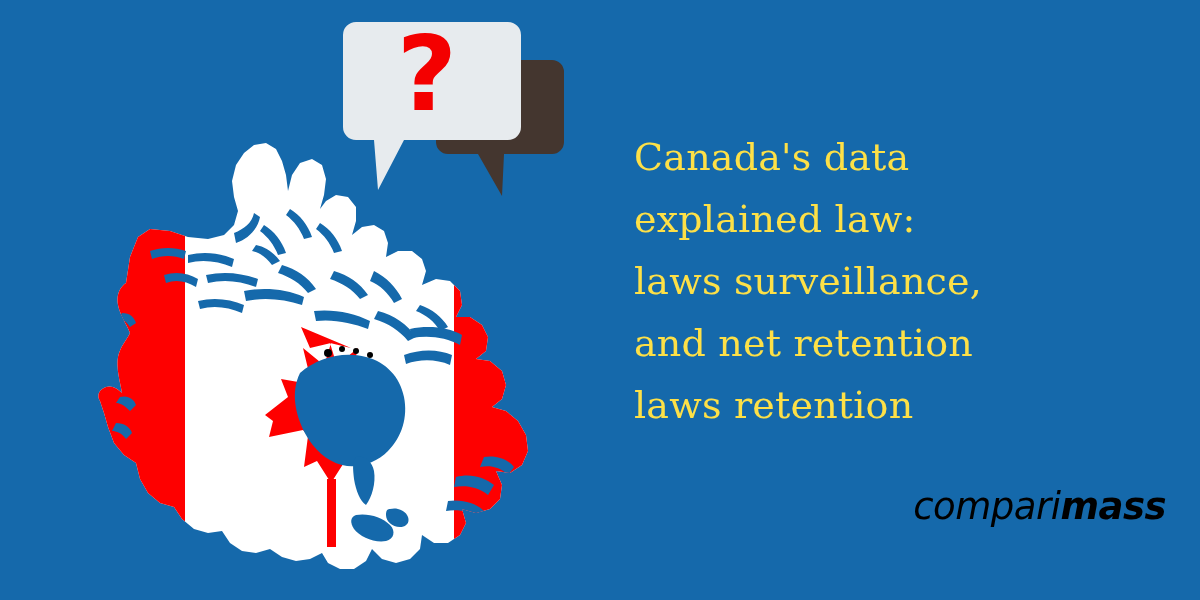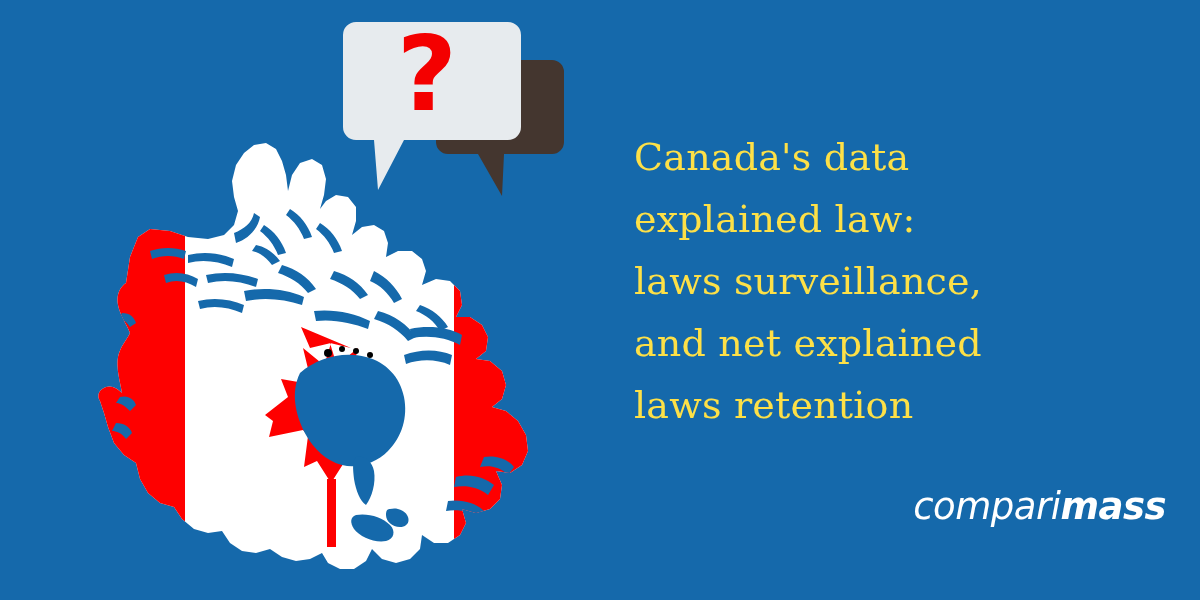--- a/index.html
+++ b/index.html
@@ -85,21 +85,21 @@
     top: 484px;
     width: 165px;
     height: 46px;
     display: flex;
     align-items: flex-end;
     justify-content: flex-end;
     font-family: "DejaVu Sans", "Liberation Sans", sans-serif;
     font-style: italic;
     font-size: 37px;
     line-height: 46px;
-    color: #ffffff;
+    color: #000000;
     white-space: nowrap;
   }
   .logo .logo-light { font-weight: 400; letter-spacing: -0.5px; }
   .logo .logo-bold  { font-weight: bold; letter-spacing: -0.5px; }
 </style>
 </head>
 <body>
 
 <div class="banner">
 
@@ -300,21 +300,21 @@
         "></path>
       </g>
     </svg>
   </div>
   <div class="qmark">?</div>
 
   <div class="headline">
     <div class="line">Canada's data</div>
     <div class="line">explained law:</div>
     <div class="line">laws surveillance,</div>
-    <div class="line">and net explained</div>
+    <div class="line">and net retention</div>
     <div class="line">laws retention</div>
   </div>
 
   <div class="logo">
     <span class="logo-light">compari</span>
       <span class="logo-bold">mass</span>
   </div>
 
 </div>
 

